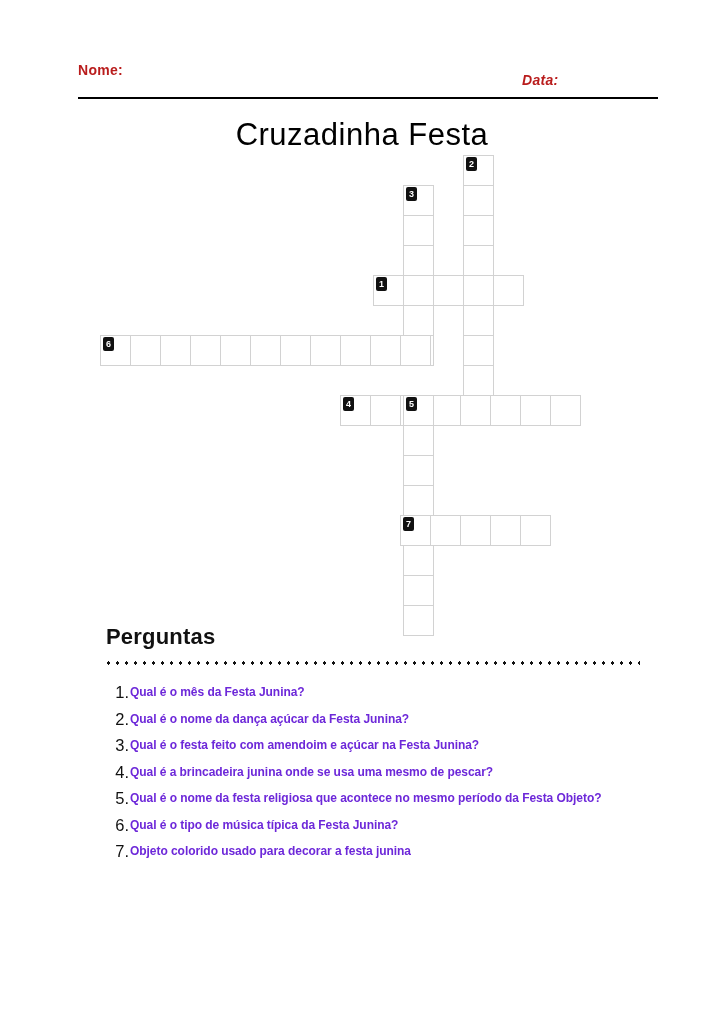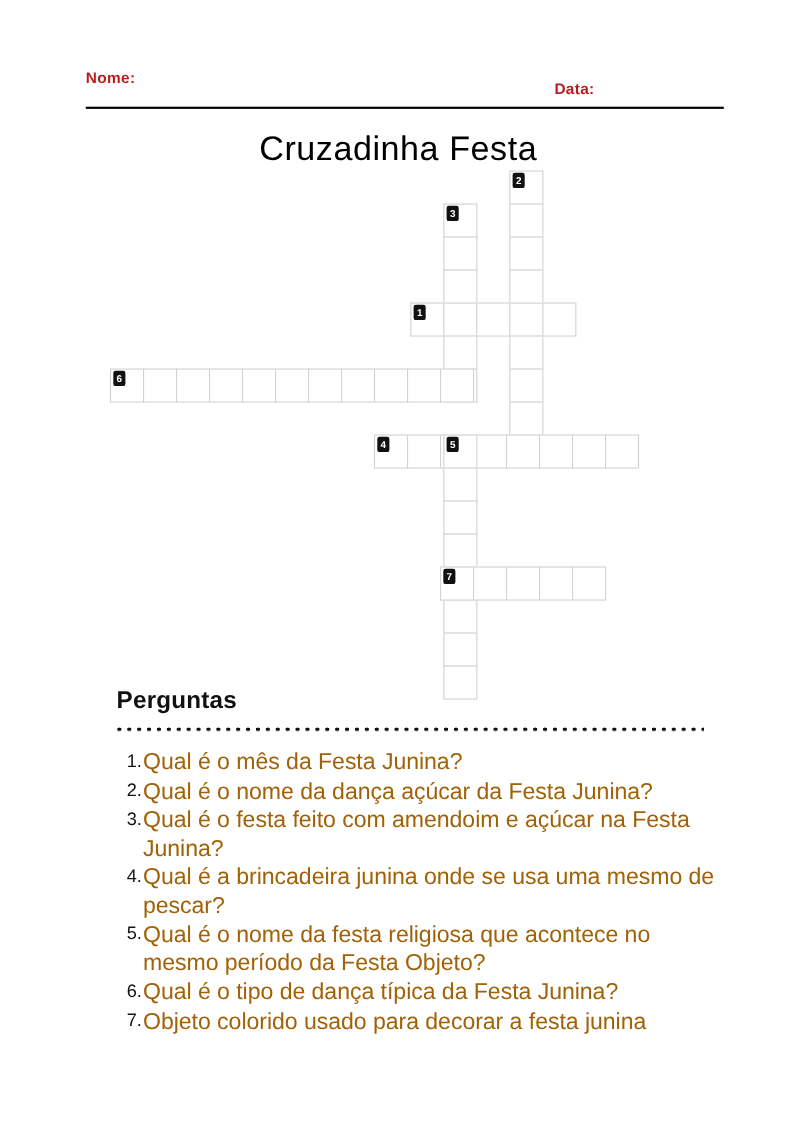--- a/index.html
+++ b/index.html
@@ -24,21 +24,21 @@
   }
   .header-label {
     position: absolute;
     font-size: 14px;
     font-weight: 600;
     letter-spacing: 0.3px;
     color: #b91c1c;
     white-space: nowrap;
   }
   .header-label.nome { left: 0; top: 4px; }
-  .header-label.data { left: 426px; top: 14px; }
+  .header-label.data { left: 444px; top: 14px; font-style: italic; }
   .header-rule {
     position: absolute;
     left: 0; top: 39px;
     width: 580px; height: 2px;
     background: #000;
   }
 
   
   .title {
     position: absolute;
@@ -109,23 +109,23 @@
     flex: 0 0 26px;
     text-align: right;
     font-size: 16.5px;
     font-weight: 400;
     color: #111;
     line-height: 25.5px;
     padding-right: 1px;
   }
   .q-text {
     flex: 1;
-    font-size: 21px;
-    font-weight: 400;
-    color: #a16207;
+    font-size: 12px;
+    font-weight: 700;
+    color: #6d28d9;
     line-height: 25.5px;
     letter-spacing: -0.05px;
   }
 </style>
 </head>
 <body>
 
 <div class="header">
   <div class="header-label nome">Nome:</div>
   <div class="header-label data">Data:</div>
@@ -211,19 +211,19 @@
     <div class="q-row">
       <div class="q-num">4.</div>
       <div class="q-text">Qual é a brincadeira junina onde se usa uma mesmo de pescar?</div>
     </div>
     <div class="q-row">
       <div class="q-num">5.</div>
       <div class="q-text">Qual é o nome da festa religiosa que acontece no mesmo período da Festa Objeto?</div>
     </div>
     <div class="q-row">
       <div class="q-num">6.</div>
-      <div class="q-text">Qual é o tipo de dança típica da Festa Junina?</div>
+      <div class="q-text">Qual é o tipo de música típica da Festa Junina?</div>
     </div>
     <div class="q-row">
       <div class="q-num">7.</div>
       <div class="q-text">Objeto colorido usado para decorar a festa junina</div>
     </div>
   </div>
 
 </body></html>

